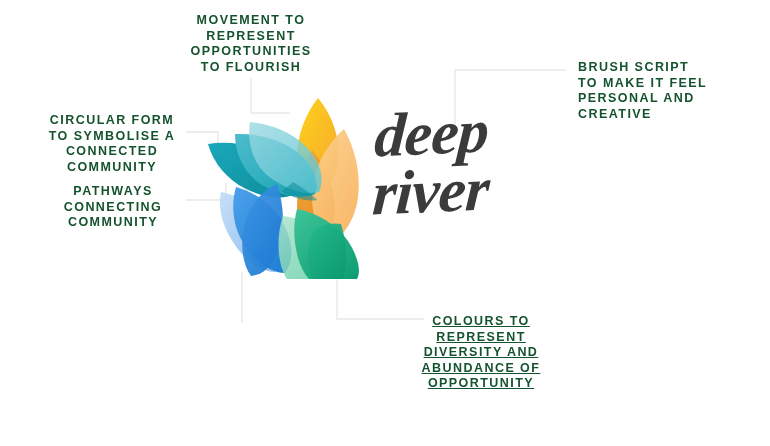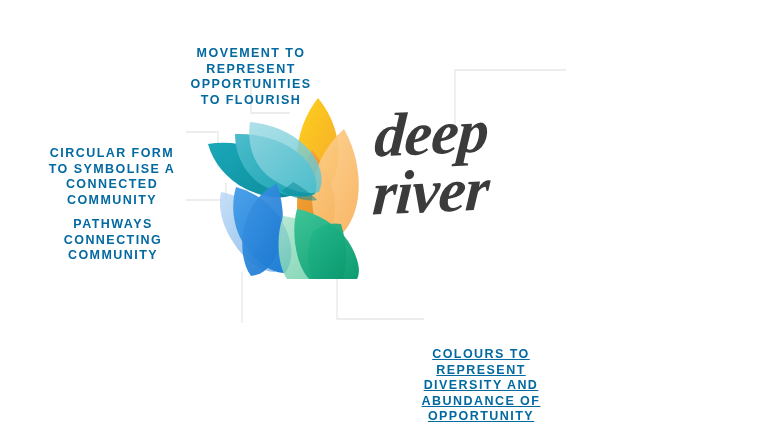--- a/index.html
+++ b/index.html
@@ -15,29 +15,28 @@
     position: relative;
     width: 770px;
     height: 446px;
     background: #ffffff;
     overflow: hidden;
   }
 
   
   .label {
     position: absolute;
-    color: #0369a1;
+    color: #14532d;
     font-family: "Liberation Sans", sans-serif;
     font-size: 12.5px;
     font-weight: 700;
     letter-spacing: 1.45px;
     line-height: 15.6px;
     text-transform: uppercase;
     white-space: pre-line;
-    margin-top: 33px;
   }
   .label.ta-center { text-align: center; }
   .label.ta-left   { text-align: left; }
 
   #lbl-movement  { left: 168px; top: 13px;  width: 166px; }
   #lbl-brush     { left: 578px; top: 60px;  width: 180px; }
   #lbl-circular  { left: 32px;  top: 113px; width: 160px; }
   #lbl-pathways  { left: 34px;  top: 184px; width: 158px; }
   #lbl-leaf      { left: 88px;  top: 337px; width: 254px; }
   #lbl-colours   { left: 398px; top: 314px; width: 166px; text-decoration: underline; }
@@ -238,20 +237,24 @@
       <div id="wm-deep" class="wm-line">deep</div>
       <div id="wm-river" class="wm-line">river</div>
     </div>
   </div>
 
   <div id="lbl-movement" class="label ta-center">MOVEMENT TO
 REPRESENT
 OPPORTUNITIES
 TO FLOURISH</div>
 
+  <div id="lbl-brush" class="label ta-left">BRUSH SCRIPT
+TO MAKE IT FEEL
+PERSONAL AND
+CREATIVE</div>
 
   <div id="lbl-circular" class="label ta-center">CIRCULAR FORM
 TO SYMBOLISE A
 CONNECTED
 COMMUNITY</div>
 
   <div id="lbl-pathways" class="label ta-center">PATHWAYS
 CONNECTING
 COMMUNITY</div>
 

